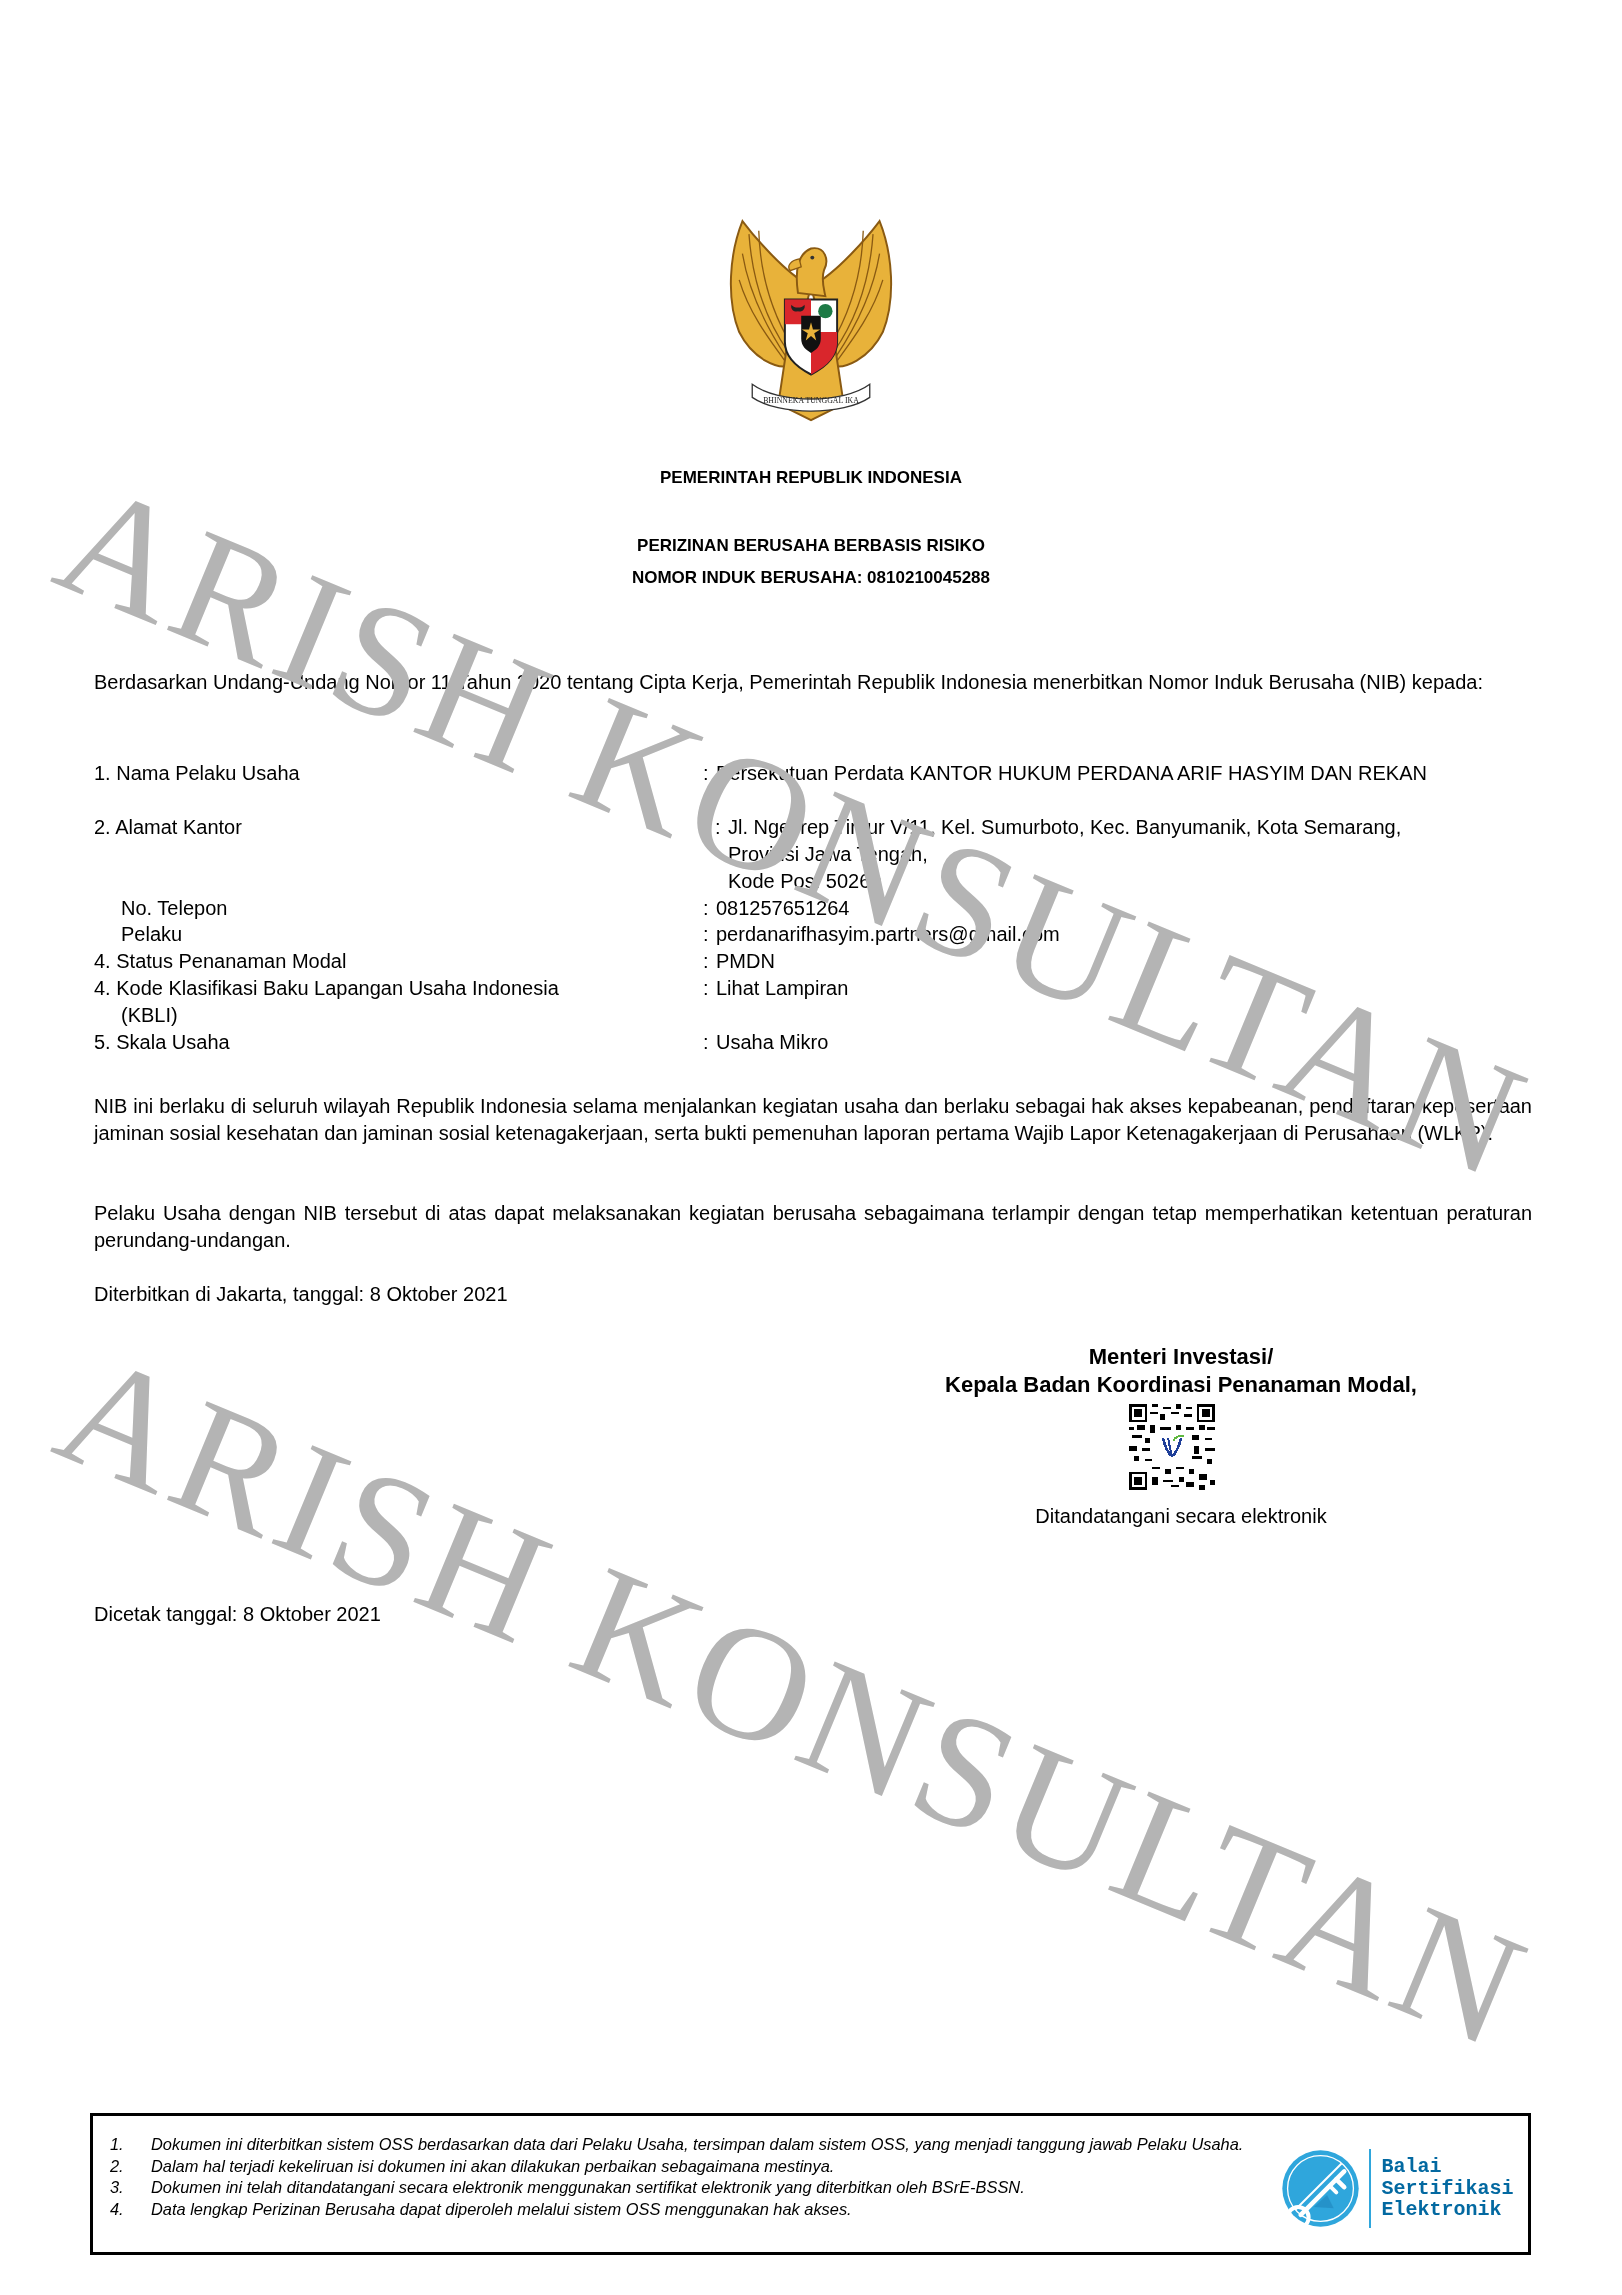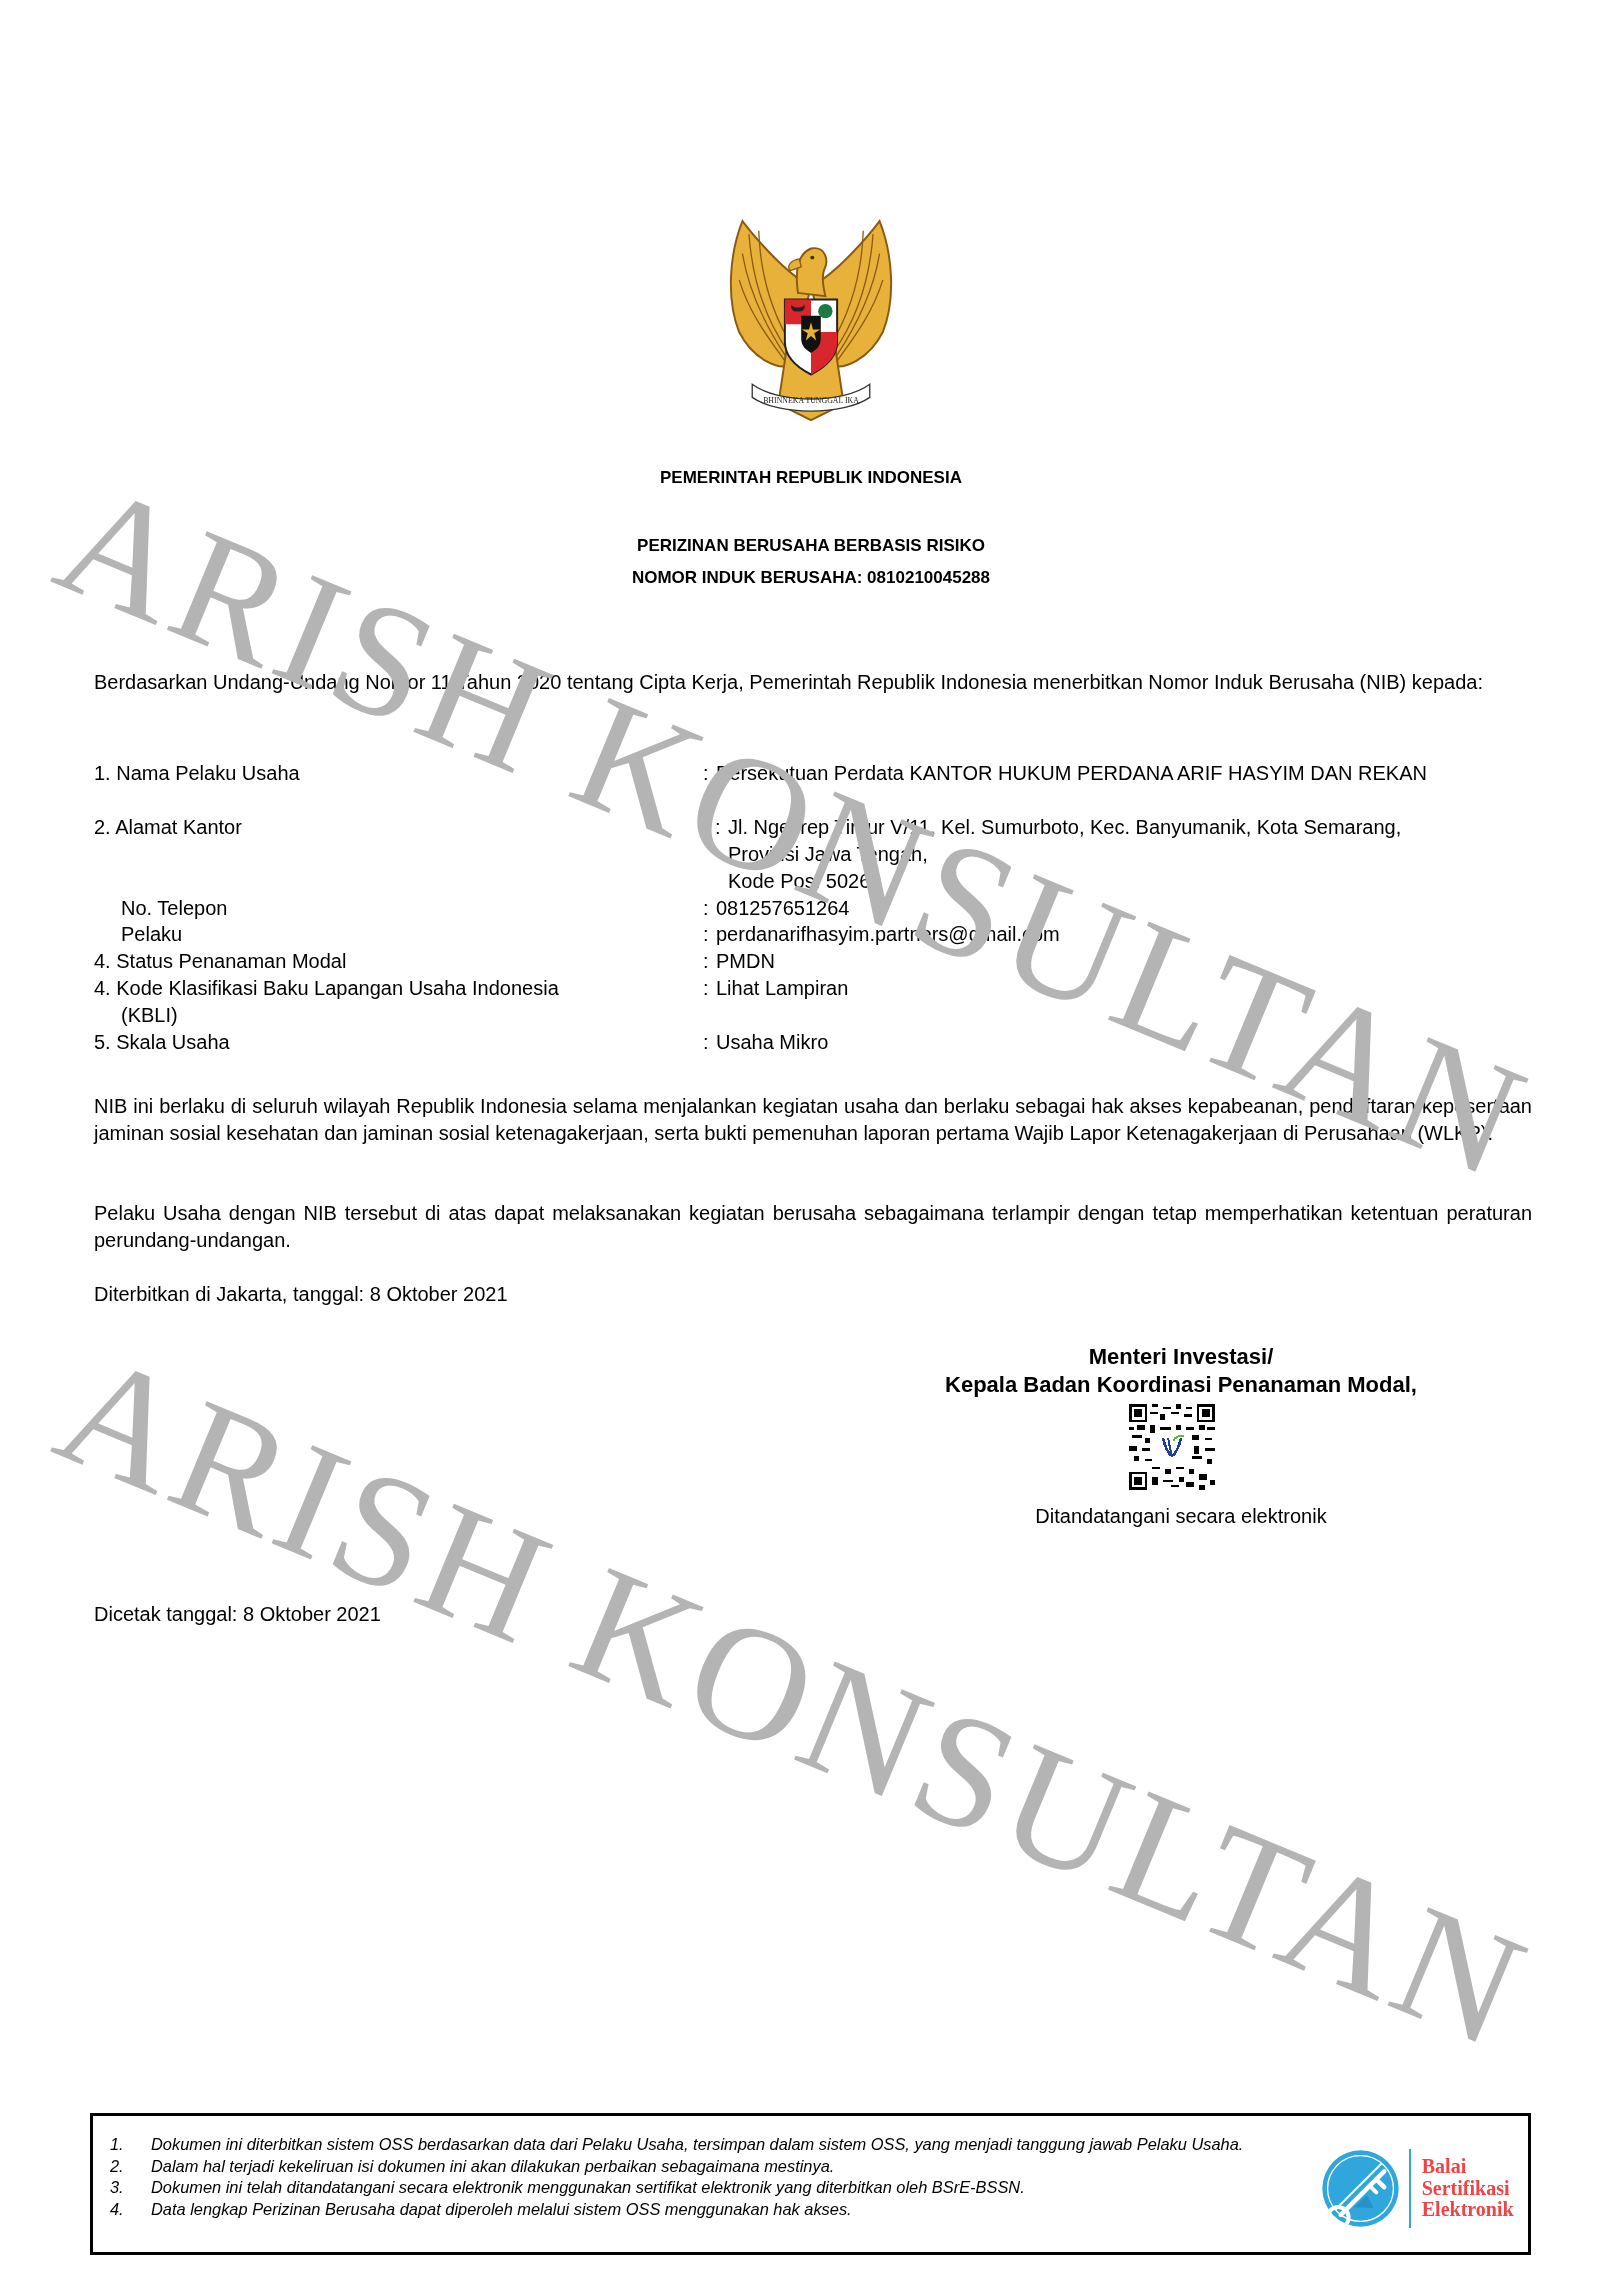--- a/index.html
+++ b/index.html
@@ -19,21 +19,21 @@
   .sig { left: 870px; width: 622px; text-align: center; }
   .sig-title { font-weight: bold; font-size: 22px; line-height: 27.5px; }
   .qr { left: 1129px; top: 1404px; width: 86px; height: 86px; }
   .watermark { font-family: "Liberation Serif", serif; font-size: 162px; color: #b4b4b4;
                white-space: nowrap; transform-origin: 0 0; letter-spacing: 5.2px; }
   .footer-box { left: 90px; top: 2113px; width: 1441px; height: 142px; border: 3.9px solid #000; box-sizing: border-box; }
   .notes { position: absolute; left: 17px; top: 18.3px; width: 1145px; font-style: italic; font-size: 16.4px; line-height: 21.6px; }
   .note { display: flex; }
   .note .num { width: 41px; flex: none; }
   .bsre { position: absolute; right: 14.4px; top: 33px; display: flex; align-items: center; }
-  .bsre-text { color: #ef4444; font-family: Liberation Serif, serif; font-weight: bold; font-size: 20px; line-height: 21.6px; }
+  .bsre-text { color: #0369a1; font-family: Liberation Mono, monospace; font-weight: bold; font-size: 20px; line-height: 21.6px; }
   .bsre-divider { width: 2px; height: 79px; background: #2fa6dc; margin: 0 10.5px 0 9.2px; }
 </style>
 </head>
 <body>
 
 <div class="abs emblem">
   <svg width="196" height="222" viewBox="0 0 300 340">
 
     <path d="M150 120 C110 100 60 40 45 20 C25 70 20 140 40 190 C60 230 100 250 120 240 Z" fill="#e8b23a" stroke="#8a5a12" stroke-width="3"></path>
     <path d="M150 120 C190 100 240 40 255 20 C275 70 280 140 260 190 C240 230 200 250 180 240 Z" fill="#e8b23a" stroke="#8a5a12" stroke-width="3"></path>

